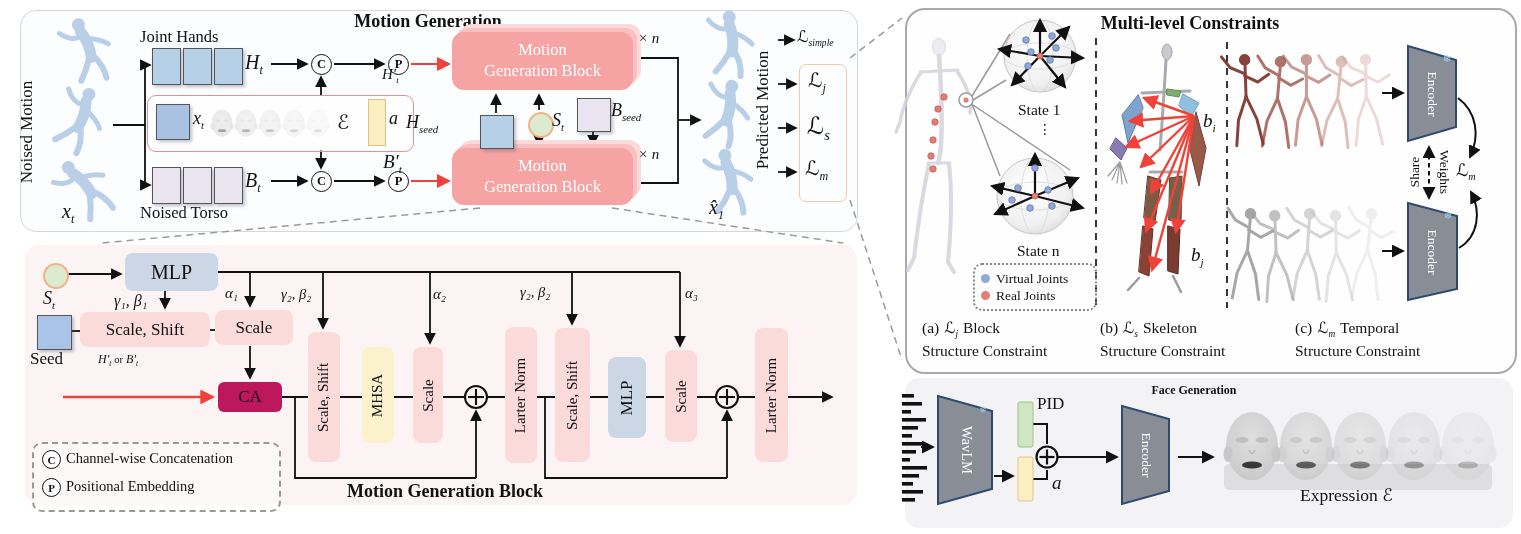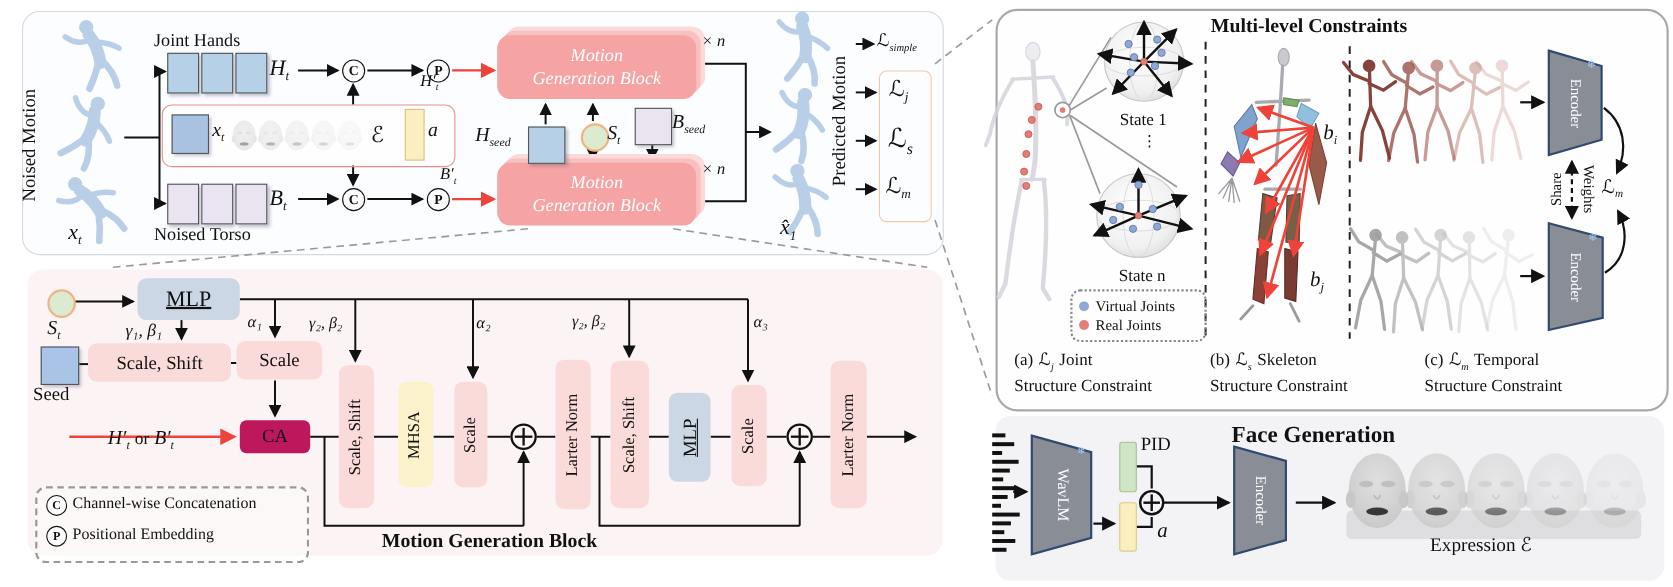--- a/index.html
+++ b/index.html
@@ -13,31 +13,31 @@
   #p-fg{left:905px;top:378px;width:608px;height:150px;background:#f3f3f6;border-radius:14px;}
   svg{position:absolute;left:0;top:0;}
   .lbl{position:absolute;white-space:nowrap;}
   .math i,.math{font-style:italic;}
   .math sub{font-size:.6em;font-style:italic;}
   .upright{font-style:normal;}
   .bold{font-weight:bold;font-style:normal;}
   .box{position:absolute;display:flex;align-items:center;justify-content:center;
        border-radius:8px;font-size:17px;text-align:center;}
   .pink{background:#fbdada;}
-  .bluebox{background:#ccd7e6;text-decoration:underline;}
+  .bluebox{background:#ccd7e6;}
   .yellowbox{background:#fbf2cb;}
   .tanbox{background:#be185d;}
   .vtxt{transform:rotate(-90deg);white-space:nowrap;font-size:15px;}
   .sq{position:absolute;border:1px solid #555;box-shadow:2px 2px 3px rgba(80,80,110,.35);}
   .sq-blue{background:#b6d0e8;}
   .sq-purple{background:#e9e4f0;}
   .mgb{position:absolute;background:#f5a3a3;border-radius:12px;
        box-shadow:4px -4px 0 #f8c0c0,8px -8px 0 #fbdada;
        display:flex;flex-direction:column;align-items:center;justify-content:center;
-       color:#fff;font-size:16.5px;line-height:1.25;font-style:italic;}
+       color:#fff;font-size:16.5px;line-height:1.25;}
   .circ{position:absolute;border:1.9px solid #111;border-radius:50%;background:#fdfdfd;
         display:flex;align-items:center;justify-content:center;font-weight:bold;}
   .circ-lg{width:19px;height:19px;font-size:12.5px;}
   .circ-sm{width:17px;height:17px;font-size:11px;}
   .stcirc{position:absolute;width:22px;height:22px;border-radius:50%;background:#dcead0;border:2.5px solid #f0b482;}
   .lossbox{position:absolute;border:1.6px solid #f2c9a6;border-radius:7px;}
   .legendbox{position:absolute;border:2px dashed #999;border-radius:10px;background:rgba(255,255,255,.4);}
   .dotlegend{position:absolute;border:2px dotted #888;border-radius:9px;display:flex;flex-direction:column;
              justify-content:center;gap:1px;padding:2px 6px;font-size:13.5px;}
   .dotrow{display:flex;align-items:center;gap:6px;line-height:1.15;}
@@ -371,20 +371,21 @@
 
     <g>
       <use href="#head" transform="translate(222,124) scale(0.40)" opacity="0.9"></use>
       <use href="#head" transform="translate(246,124) scale(0.40)" opacity="0.72"></use>
       <use href="#head" transform="translate(270,124) scale(0.40)" opacity="0.55"></use>
       <use href="#head" transform="translate(294,124) scale(0.40)" opacity="0.4"></use>
       <use href="#head" transform="translate(318,124) scale(0.40)" opacity="0.28"></use>
     </g>
   </svg>
 
+  <div class="lbl bold" style="left:328px;top:11px;width:200px;text-align:center;font-size:18px">Motion Generation</div>
 
   <div class="lbl rot" style="left:-33px;top:122px;width:120px;font-size:17px;font-style:normal">Noised Motion</div>
   <div class="lbl math" style="left:62px;top:200px;font-size:20px">
     <span>x</span><sub>t</sub></div>
 
   <div class="lbl upright" style="left:140px;top:27px;font-size:16.5px">Joint Hands</div>
   <div class="sq sq-blue" style="left:152px;top:48px;width:27px;height:35px"></div>
   <div class="sq sq-blue" style="left:183px;top:48px;width:27px;height:35px"></div>
   <div class="sq sq-blue" style="left:214px;top:48px;width:27px;height:35px"></div>
   <div class="lbl math" style="left:245px;top:51px;font-size:20px">
@@ -397,21 +398,21 @@
   <div class="lbl math" style="left:245px;top:169px;font-size:20px">
     <span>B</span><sub>t</sub></div>
 
   <span class="circ circ-lg" style="left:311px;top:54px">C</span>
   <span class="circ circ-lg" style="left:388px;top:54px">P</span>
   <span class="circ circ-lg" style="left:311px;top:171px">C</span>
   <span class="circ circ-lg" style="left:388px;top:171px">P</span>
 
   <div class="lbl math" style="left:382px;top:66px;font-size:15px">
     <span>H′</span><sub>t</sub></div>
-  <div class="lbl math" style="left:400px;top:151px;font-size:15px">
+  <div class="lbl math" style="left:383px;top:151px;font-size:19px">
     <span>B′</span><sub>t</sub></div>
 
   <div class="abs" style="left:147px;top:95px;width:265px;height:55px;border:1.6px solid #e89090;border-radius:9px;background:rgba(255,255,255,.5)"></div>
   <div class="sq" style="left:156px;top:104px;width:32px;height:34px;background:#aac2e2"></div>
   <div class="lbl math" style="left:193px;top:108px;font-size:18px">
     <span>x</span><sub>t</sub></div>
   <div class="lbl math" style="left:337px;top:110px;font-size:20px">ℰ</div>
   <div class="abs" style="left:368px;top:99px;width:16px;height:45px;background:#fbeec0;border:1px solid #d8c480"></div>
   <div class="lbl math" style="left:389px;top:108px;font-size:18px">a</div>
 
@@ -419,21 +420,21 @@
     <span>Motion</span>
     <span>Generation Block</span>
   </div>
   <div class="lbl math" style="left:638px;top:30px;font-size:15px">× n</div>
   <div class="mgb" style="left:452px;top:148px;width:181px;height:57px">
     <span>Motion</span>
     <span>Generation Block</span>
   </div>
   <div class="lbl math" style="left:638px;top:146px;font-size:15px">× n</div>
 
-  <div class="lbl math" style="left:432px;top:112px;font-size:18px">
+  <div class="lbl math" style="left:406px;top:112px;font-size:18px">
     <span>H</span><sub>seed</sub></div>
   <div class="sq sq-blue" style="left:480px;top:115px;width:32px;height:32px"></div>
   <span class="stcirc" style="left:528px;top:112px"></span>
   <div class="lbl math" style="left:552px;top:110px;font-size:18px">
     <span>S</span><sub>t</sub></div>
   <div class="sq sq-purple" style="left:577px;top:98px;width:32px;height:32px"></div>
   <div class="lbl math" style="left:611px;top:100px;font-size:18px">
     <span>B</span><sub>seed</sub></div>
 
   <div class="lbl math" style="left:709px;top:196px;font-size:20px">
@@ -461,21 +462,21 @@
   <div class="box pink" style="left:215px;top:310px;width:78px;height:35px">Scale</div>
   <div class="box tanbox" style="left:218px;top:382px;width:64px;height:30px;border-radius:6px">CA</div>
 
   <div class="lbl math" style="left:114px;top:292px;font-size:16px">γ₁, β₁</div>
   <div class="lbl math" style="left:225px;top:285px;font-size:15px">α₁</div>
   <div class="lbl math" style="left:281px;top:286px;font-size:14.5px">γ₂, β₂</div>
   <div class="lbl math" style="left:433px;top:286px;font-size:15px">α₂</div>
   <div class="lbl math" style="left:520px;top:284px;font-size:14.5px">γ₂, β₂</div>
   <div class="lbl math" style="left:685px;top:285px;font-size:15px">α₃</div>
 
-  <div class="lbl math" style="left:98px;top:388px;font-size:18px">
+  <div class="lbl math" style="left:98px;top:352px;font-size:12px">
     <span>H′</span><sub>t</sub>
     <span class="upright" style="font-size:.88em">or</span>
     <span>B′</span><sub>t</sub></div>
 
   <div class="box pink" style="left:308px;top:332px;width:32px;height:130px">
     <span class="vtxt">Scale, Shift</span>
     </div>
   <div class="box yellowbox" style="left:362px;top:347px;width:32px;height:96px">
     <span class="vtxt">MHSA</span>
     </div>
@@ -522,31 +523,31 @@
       <span>Real Joints</span>
       </div>
   </div>
 
   <div class="lbl math" style="left:1203px;top:110px;font-size:19px">
     <span>b</span><sub>i</sub></div>
   <div class="lbl math" style="left:1191px;top:244px;font-size:19px">
     <span>b</span><sub>j</sub></div>
 
   <div class="caption" style="left:922px;top:318px">
-    <span>(a)</span><span class="math"><span>ℒ</span><sub>j</sub></span><span>Joint</span><br>
+    <span>(a)</span><span class="math"><span>ℒ</span><sub>j</sub></span><span>Block</span><br>
     <span>Structure Constraint</span></div>
   <div class="caption" style="left:1100px;top:318px">
     <span>(b)</span><span class="math"><span>ℒ</span><sub>s</sub></span><span>Skeleton</span><br>
     <span>Structure Constraint</span></div>
   <div class="caption" style="left:1295px;top:318px">
     <span>(c)</span><span class="math"><span>ℒ</span><sub>m</sub></span><span>Temporal</span><br>
     <span>Structure Constraint</span></div>
 
   <div class="lbl math" style="left:1456px;top:160px;font-size:17px">
     <span>ℒ</span><sub>m</sub></div>
 
-  <div class="lbl bold" style="left:1094px;top:383px;width:200px;text-align:center;font-size:21px">Face Generation</div>
+  <div class="lbl bold" style="left:1094px;top:383px;width:200px;text-align:center;font-size:12px">Face Generation</div>
   <div class="lbl upright" style="left:1037px;top:394px;font-size:17px">PID</div>
   <div class="lbl math" style="left:1052px;top:472px;font-size:19px">a</div>
   <div class="lbl" style="left:1300px;top:485px;font-size:17.5px">
     <span class="upright">Expression</span> <span class="math">ℰ</span></div>
 
 </div>
 
 </body></html>

